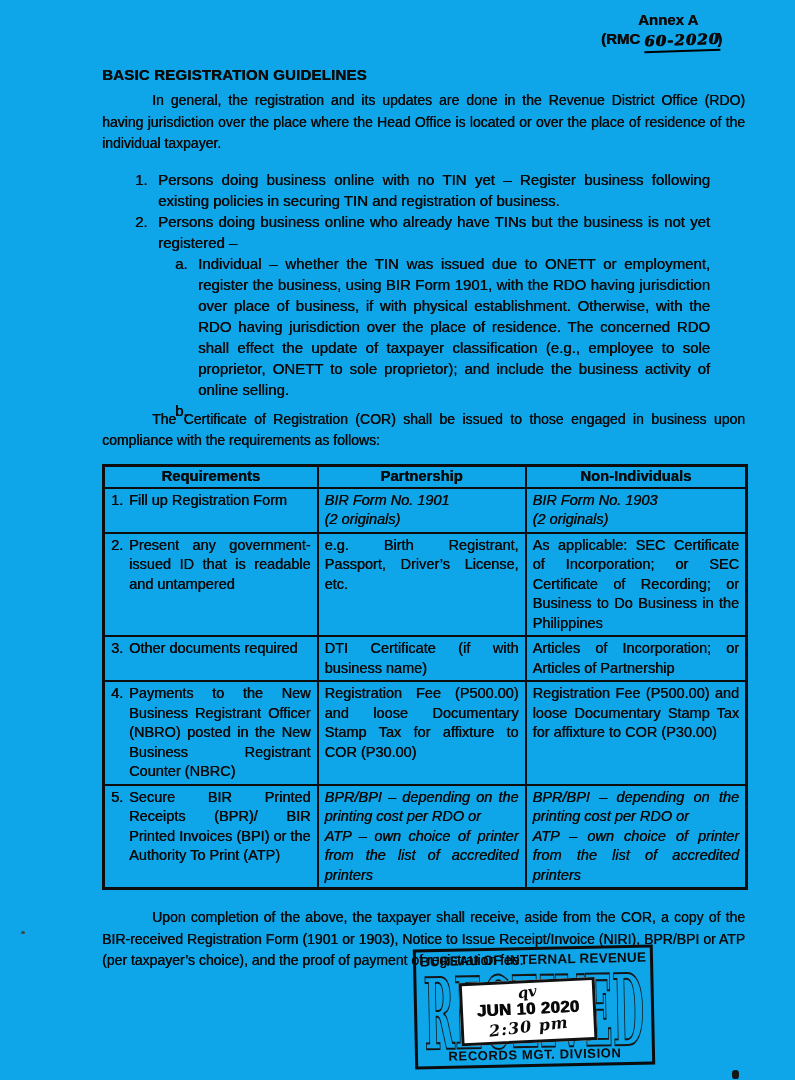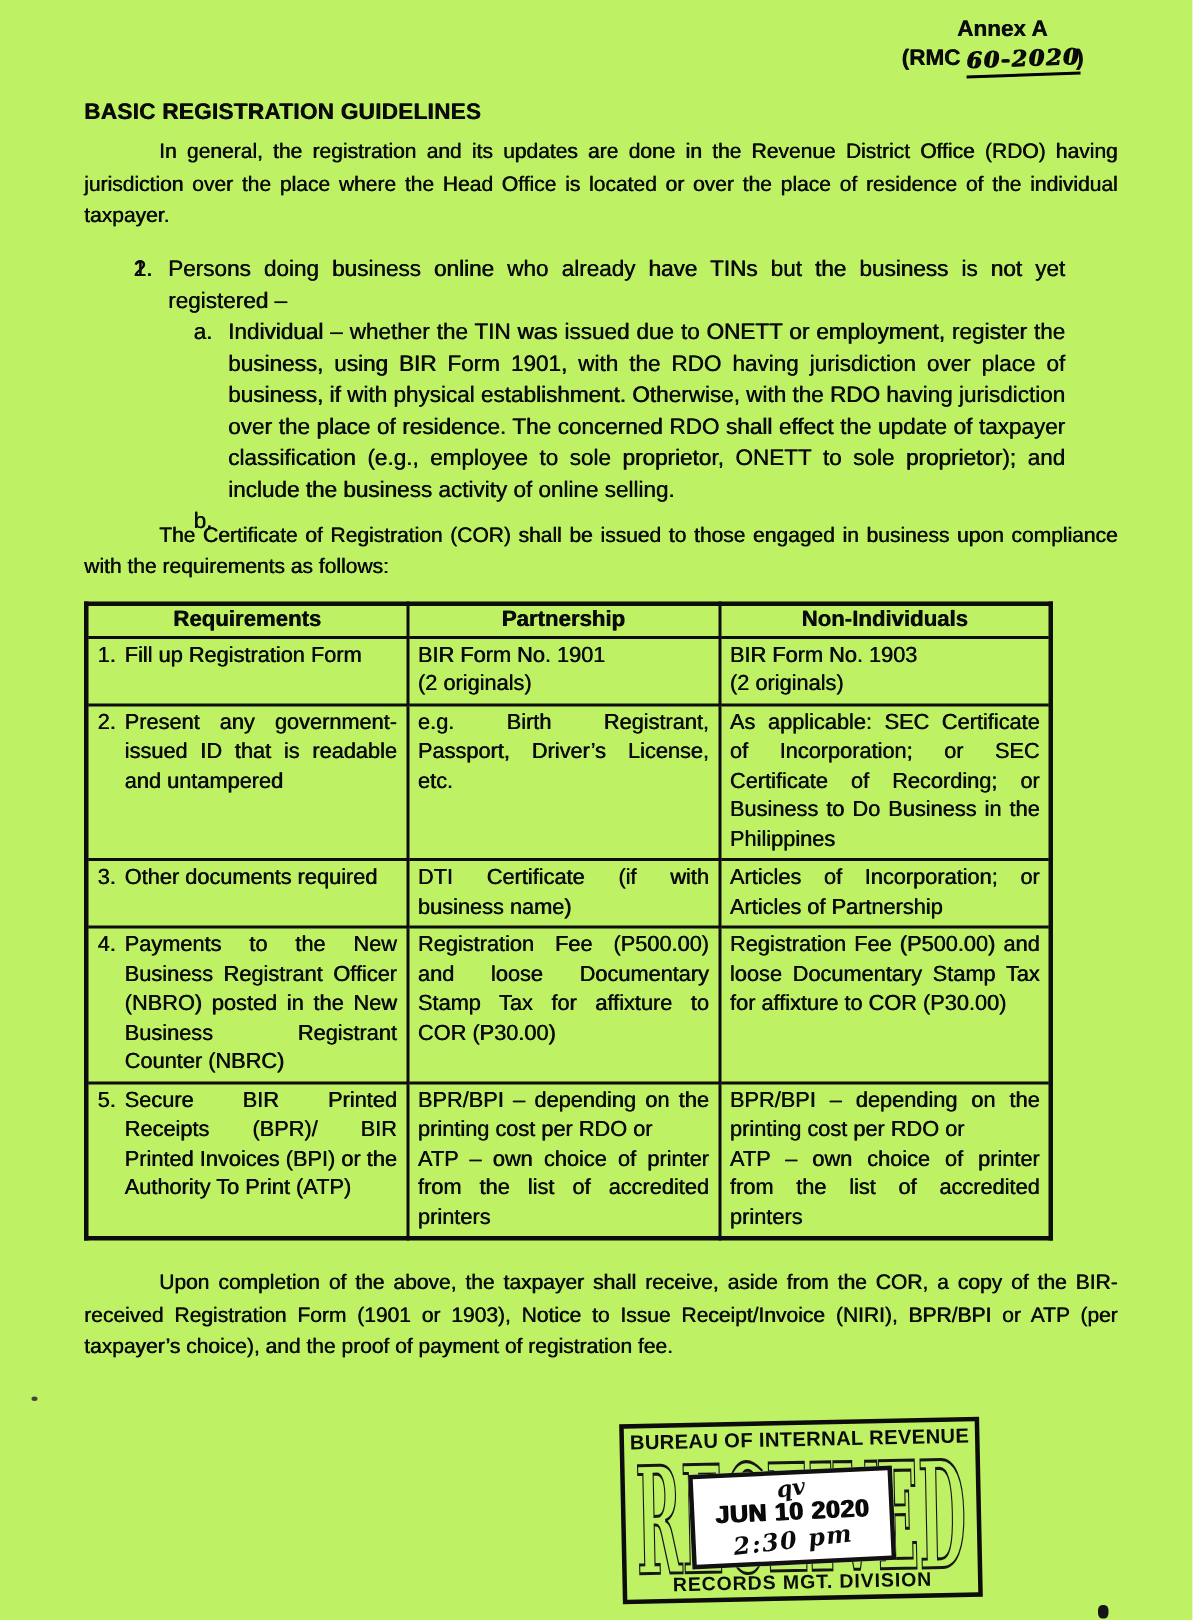--- a/index.html
+++ b/index.html
@@ -1,25 +1,25 @@
 <!DOCTYPE html>
 <html><head>
 <meta charset="utf-8">
 <style>
   html,body{margin:0;padding:0;background:#ffffff;}
   .page{
     position:relative;
     width:795px;height:1080px;
-    background:#bef264;
+    background:#0ea5e9;
     color:#0b0b0b;
     font-family:"Liberation Sans","DejaVu Sans",sans-serif;
     overflow:hidden;
     text-shadow:0.4px 0 0 currentColor; 
   }
-  .content{padding:10px 50px 0 56px;}
+  .content{padding:10px 50px 0 102px;}
 
   
   .annex{position:absolute;top:10px;left:601px;font-weight:bold;font-size:15px;line-height:19px;}
   .annex .a-title{margin-left:37px;}
   .hand{
     font-family:"DejaVu Serif",serif;font-style:italic;font-weight:bold;
     display:inline-block;border-bottom:2px solid #000;
     transform:rotate(-2deg) translateY(1px);
     letter-spacing:1px;text-shadow:0.8px 0.3px 0 #000;
   }
@@ -42,21 +42,21 @@
   .reqtable{
     border-collapse:collapse;table-layout:fixed;
     width:643px;margin:12px 0 0 0;
     font-size:14.5px;border:3px solid #0d0d0d;
   }
   .reqtable th,.reqtable td{border:2px solid #0d0d0d;vertical-align:top;}
   .reqtable th{font-size:14.8px;font-weight:bold;text-align:center;padding:1px 2px;height:18px;}
   .reqtable td{padding:2px 6px;line-height:19.5px;text-align:justify;}
   td.req{padding-left:24px;position:relative;}
   td.req .cnum{position:absolute;left:6px;top:2px;}
-  .prewrap{white-space:pre-line;}
+  .prewrap{white-space:pre-line;font-style:italic;}
   tbody tr:nth-child(1){height:42px;}
   tbody tr:nth-child(2){height:97px;}
   tbody tr:nth-child(3){height:41px;}
   tbody tr:nth-child(4){height:101px;}
   tbody tr:nth-child(5){height:97px;}
 
   
   .stamp{
     position:absolute;left:414px;top:947px;width:234px;height:114px;
     border:3px solid #0c0c0c;transform:rotate(-1.2deg);
@@ -95,20 +95,21 @@
 
   <div class="content">
 
     <h1 class="heading">BASIC REGISTRATION GUIDELINES</h1>
 
     <p class="para indent p1">In general, the registration and its updates are done in the Revenue District Office (RDO) having jurisdiction over the place where the Head Office is located or over the place of residence of the individual taxpayer.</p>
 
     <div class="list">
       <div class="li">
         <span class="num">1.</span>
+        <span>Persons doing business online with no TIN yet – Register business following existing policies in securing TIN and registration of business.</span>
       </div>
       <div class="li">
         <span class="num">2.</span>
         <span>Persons doing business online who already have TINs but the business is not yet registered –</span>
       </div>
       <div class="li sub">
         <span class="num">a.</span>
         <span>Individual – whether the TIN was issued due to ONETT or employment, register the business, using BIR Form 1901, with the RDO having jurisdiction over place of business, if with physical establishment. Otherwise, with the RDO having jurisdiction over the place of residence. The concerned RDO shall effect the update of taxpayer classification (e.g., employee to sole proprietor, ONETT to sole proprietor); and include the business activity of online selling.</span>
       </div>
       <div class="li sub">

